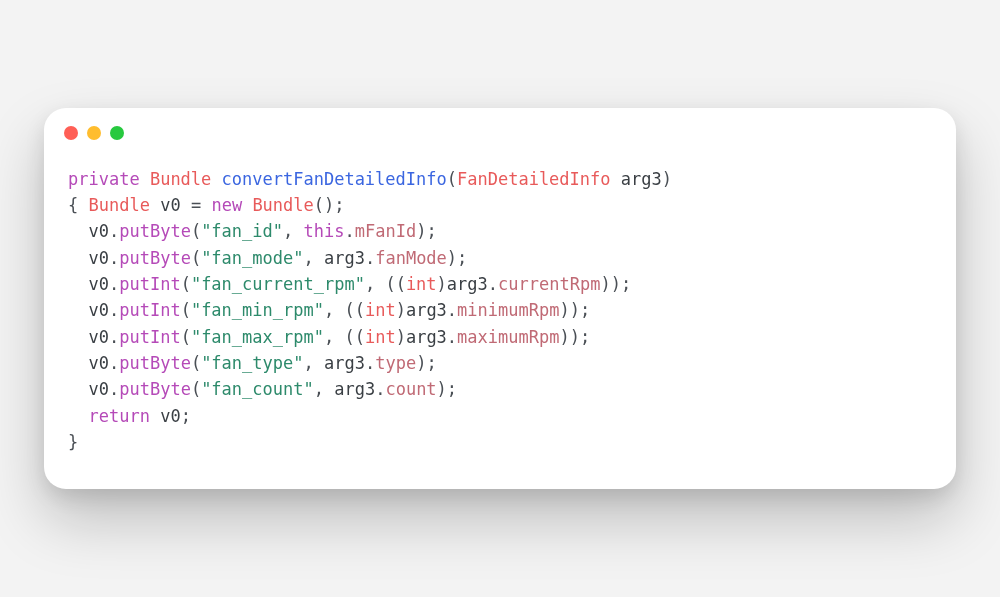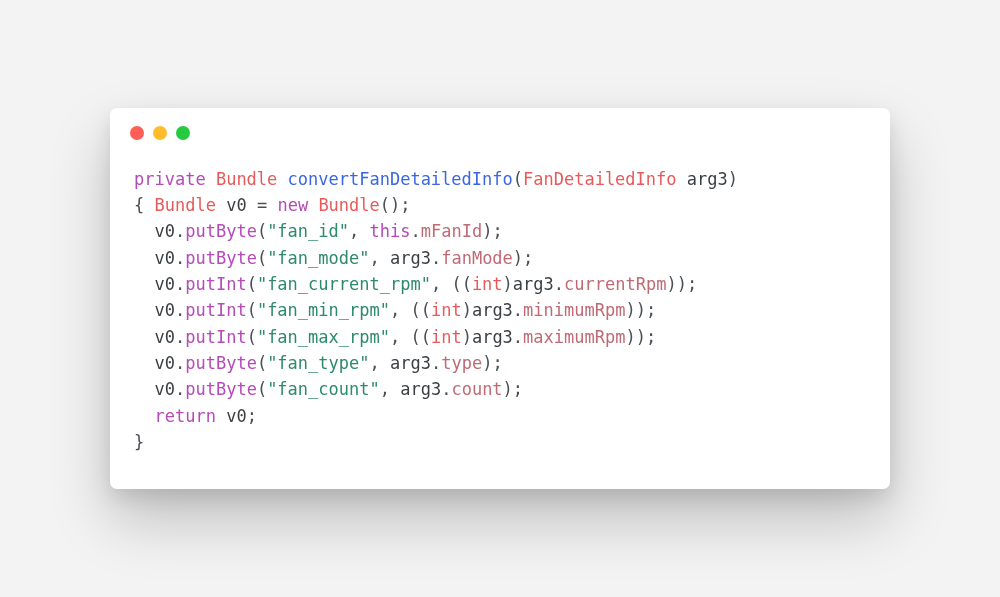--- a/index.html
+++ b/index.html
@@ -6,23 +6,23 @@
   body {
     width: 1000px;
     height: 597px;
     background: #f3f3f3;
     display: flex;
     align-items: center;
     justify-content: center;
     font-family: ui-monospace, "SF Mono", "Menlo", "Consolas", monospace;
   }
   .window {
-    width: 780px;
+    width: 912px;
     background: #ffffff;
-    border-radius: 7px;
+    border-radius: 22px;
     box-shadow: 0 30px 60px rgba(0,0,0,0.22), 0 8px 20px rgba(0,0,0,0.10);
     overflow: hidden;
   }
   .titlebar {
     display: flex;
     gap: 9px;
     padding: 18px 20px 8px 20px;
   }
   .dot {
     width: 14px;

